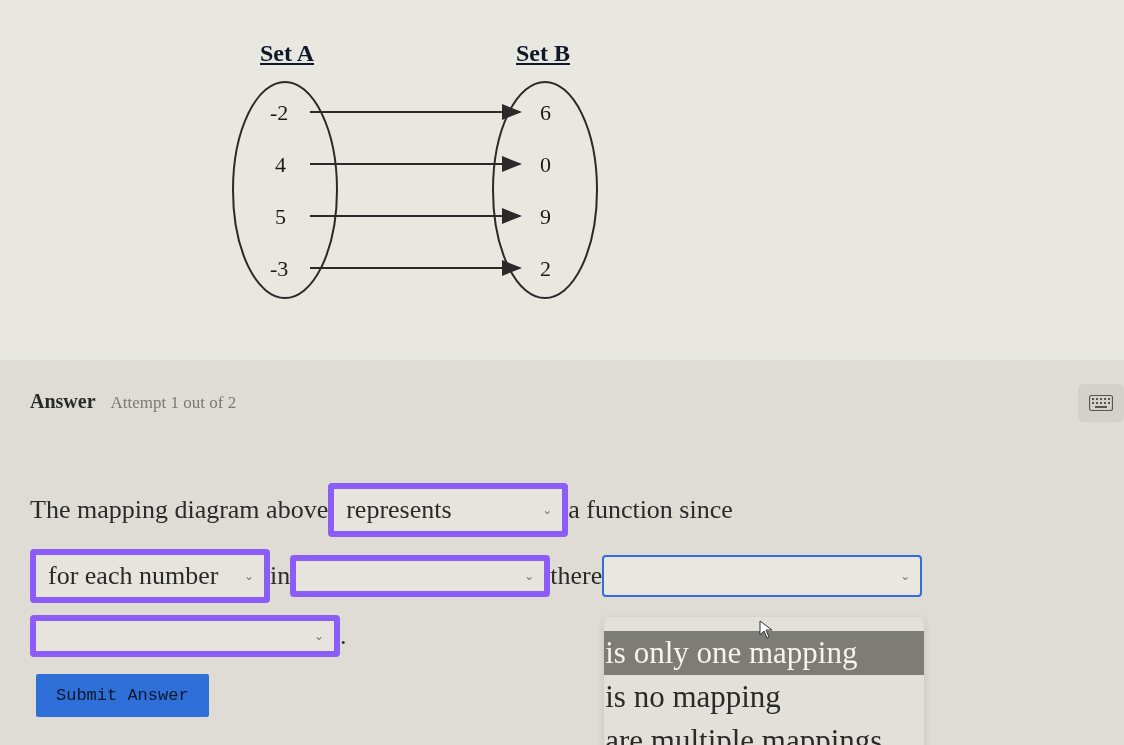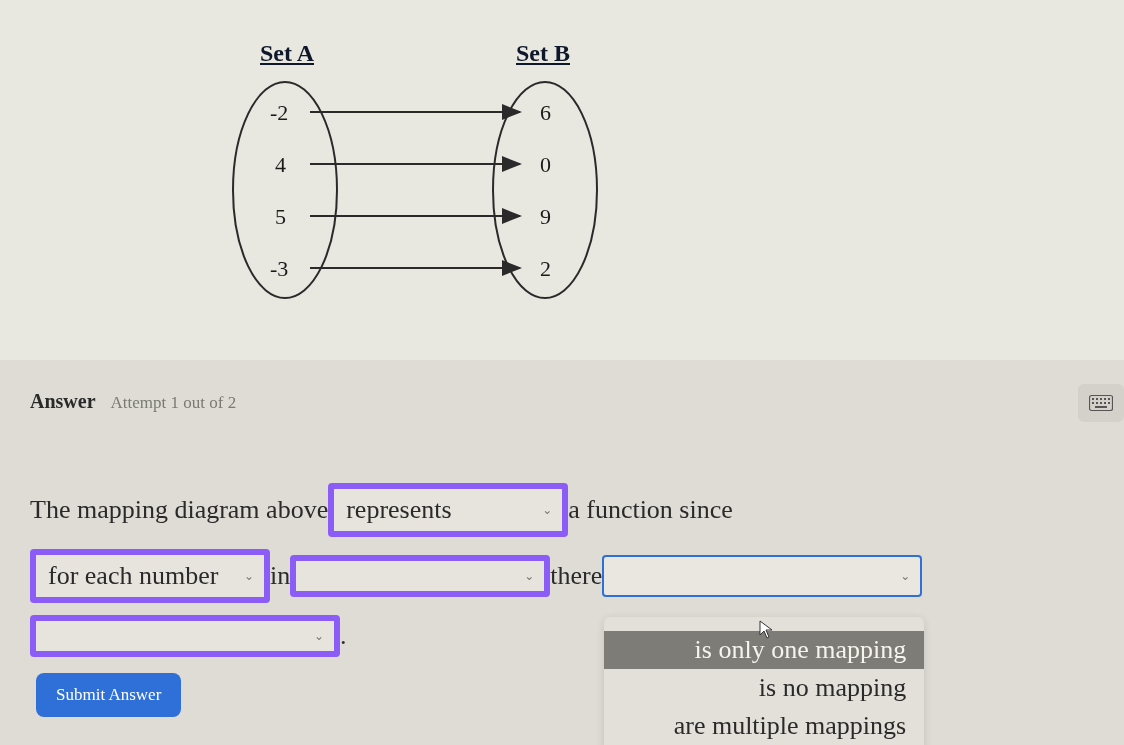--- a/index.html
+++ b/index.html
@@ -79,43 +79,42 @@
     top: 60px;
     left: 0;
     min-width: 320px;
     background: #e2e0d8;
     border-radius: 6px;
     padding: 14px 0 8px 0;
     box-shadow: 0 2px 8px rgba(0,0,0,0.12);
     z-index: 10;
   }
   .dropdown-menu .opt {
-    padding: 4px 18px;
-    font-size: 26px;
+    padding: 4px 1px;
+    font-size: 31px;
     font-family: Georgia, serif;
     color: #2a2a2a;
     cursor: pointer;
     white-space: nowrap;
-    text-align: right;
   }
   .dropdown-menu .opt.highlight {
     background: #7e7c76;
     color: #f6f4ed;
   }
   .submit-btn {
     position: absolute;
     bottom: 28px;
     left: 36px;
     background: #2f6fd8;
-    color: #ffffff;
+    color: #0f172a;
     border: none;
     padding: 12px 20px;
     font-size: 17px;
-    font-family: Liberation Serif, serif;
-    border-radius: 8px;
+    font-family: Liberation Mono, monospace;
+    border-radius: 2px;
     cursor: pointer;
   }
   .keyboard-btn {
     position: absolute;
     top: 24px;
     right: 0px;
     width: 46px;
     height: 38px;
     background: #d3d1c9;
     border-radius: 6px;

